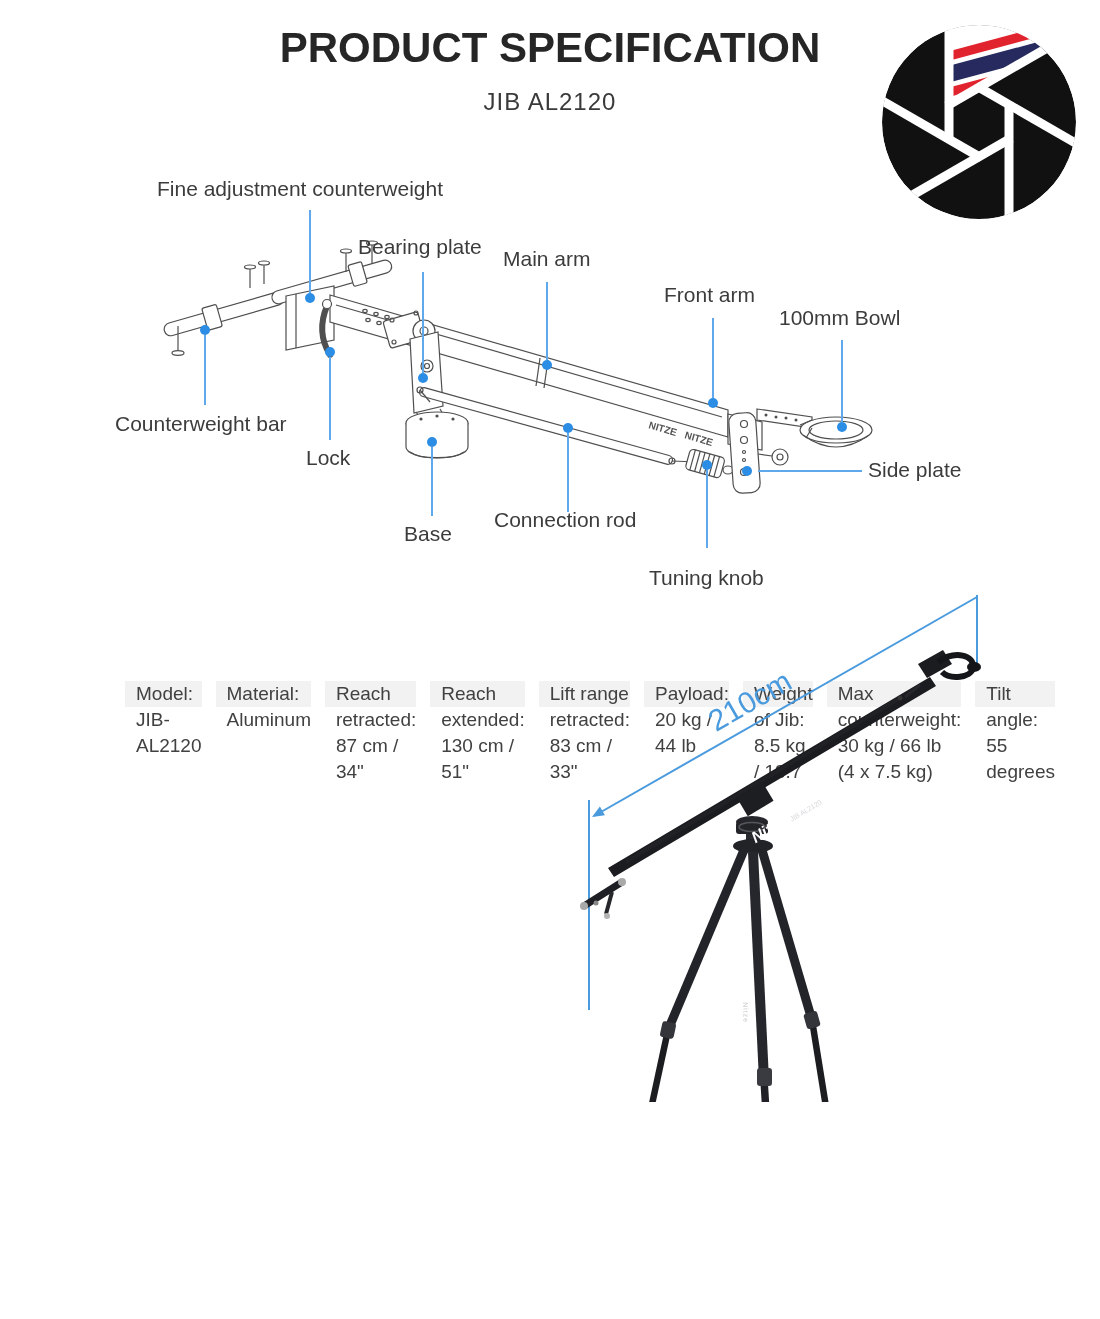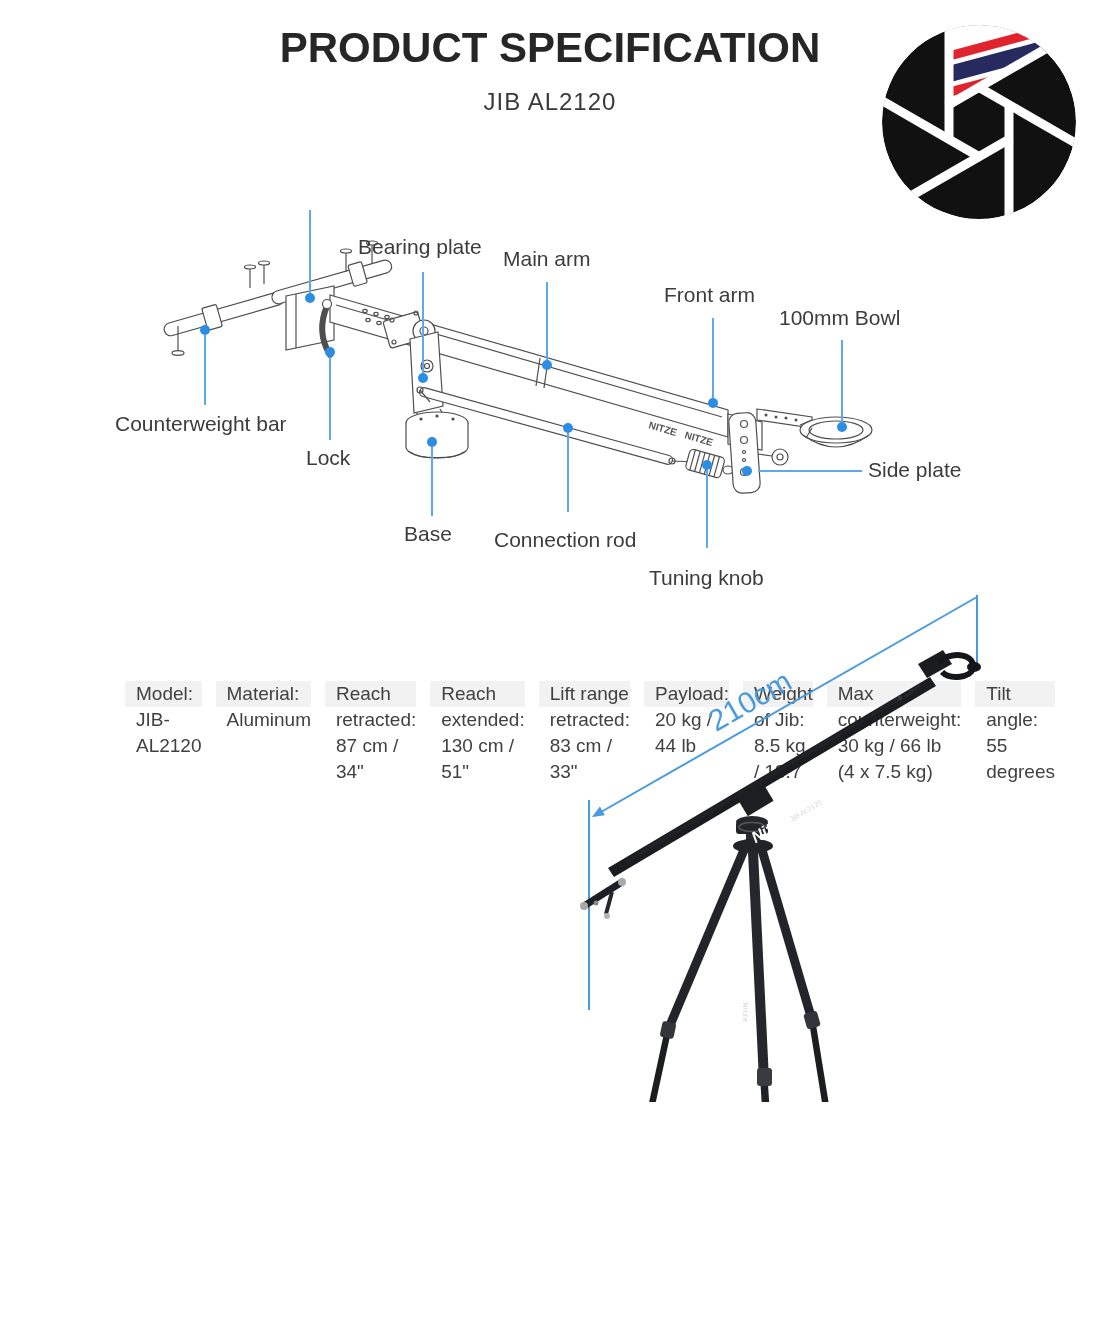--- a/index.html
+++ b/index.html
@@ -9,21 +9,21 @@
   
   .title{left:0;top:24px;width:1100px;text-align:center;font-size:42px;font-weight:700;
          color:#262626;letter-spacing:0px;}
   .subtitle{left:0;top:88px;width:1100px;text-align:center;font-size:24px;font-weight:400;
             color:#3a3a3a;letter-spacing:1px;}
   
   .lbl{position:absolute;font-size:21px;color:#3c3c3c;white-space:nowrap;}
   .lbl0{left:157px;top:177px;} .lbl1{left:358px;top:235px;} .lbl2{left:503px;top:247px;}
   .lbl3{left:664px;top:283px;} .lbl4{left:779px;top:306px;} .lbl5{left:868px;top:458px;}
   .lbl6{left:115px;top:412px;} .lbl7{left:306px;top:446px;} .lbl8{left:404px;top:522px;}
-  .lbl9{left:494px;top:528px;text-align:right;} .lbl10{left:649px;top:566px;}
+  .lbl9{left:494px;top:508px;text-align:right;} .lbl10{left:649px;top:566px;}
   
   .specs{left:125px;top:681px;width:425px;display:flex;flex-direction:row;gap:14px;}
   .spec-row{height:26px;line-height:26px;background:#f2f2f2;color:#414141;font-size:19px;
             padding-left:11px;}
   
   .dim-label{left:680px;top:684px;width:140px;text-align:center;font-size:30px;color:#4a9ade;
              transform:rotate(-30deg);}
   .arm-brand{left:745px;top:802px;width:110px;transform:rotate(-31deg);color:#ffffff;
              font-size:16px;font-style:italic;font-weight:700;white-space:nowrap;}
   .arm-brand .model{font-size:7px;font-style:normal;font-weight:400;color:#d8d8dc;margin-left:4px;}
@@ -201,20 +201,21 @@
       <circle cx="842" cy="427" r="5"></circle>
         <circle cx="747" cy="471" r="5"></circle>
       <circle cx="205" cy="330" r="5"></circle>
         <circle cx="330" cy="352" r="5"></circle>
       <circle cx="432" cy="442" r="5"></circle>
         <circle cx="568" cy="428" r="5"></circle>
       <circle cx="707" cy="465" r="5"></circle>
     </g>
   </svg>
 
+  <div class="lbl lbl0">Fine adjustment counterweight</div>
   <div class="lbl lbl1">Bearing plate</div>
   <div class="lbl lbl2">Main arm</div>
   <div class="lbl lbl3">Front arm</div>
   <div class="lbl lbl4">100mm Bowl</div>
   <div class="lbl lbl5">Side plate</div>
   <div class="lbl lbl6">Counterweight bar</div>
   <div class="lbl lbl7">Lock</div>
   <div class="lbl lbl8">Base</div>
   <div class="lbl lbl9">Connection rod</div>
   <div class="lbl lbl10">Tuning knob</div>

